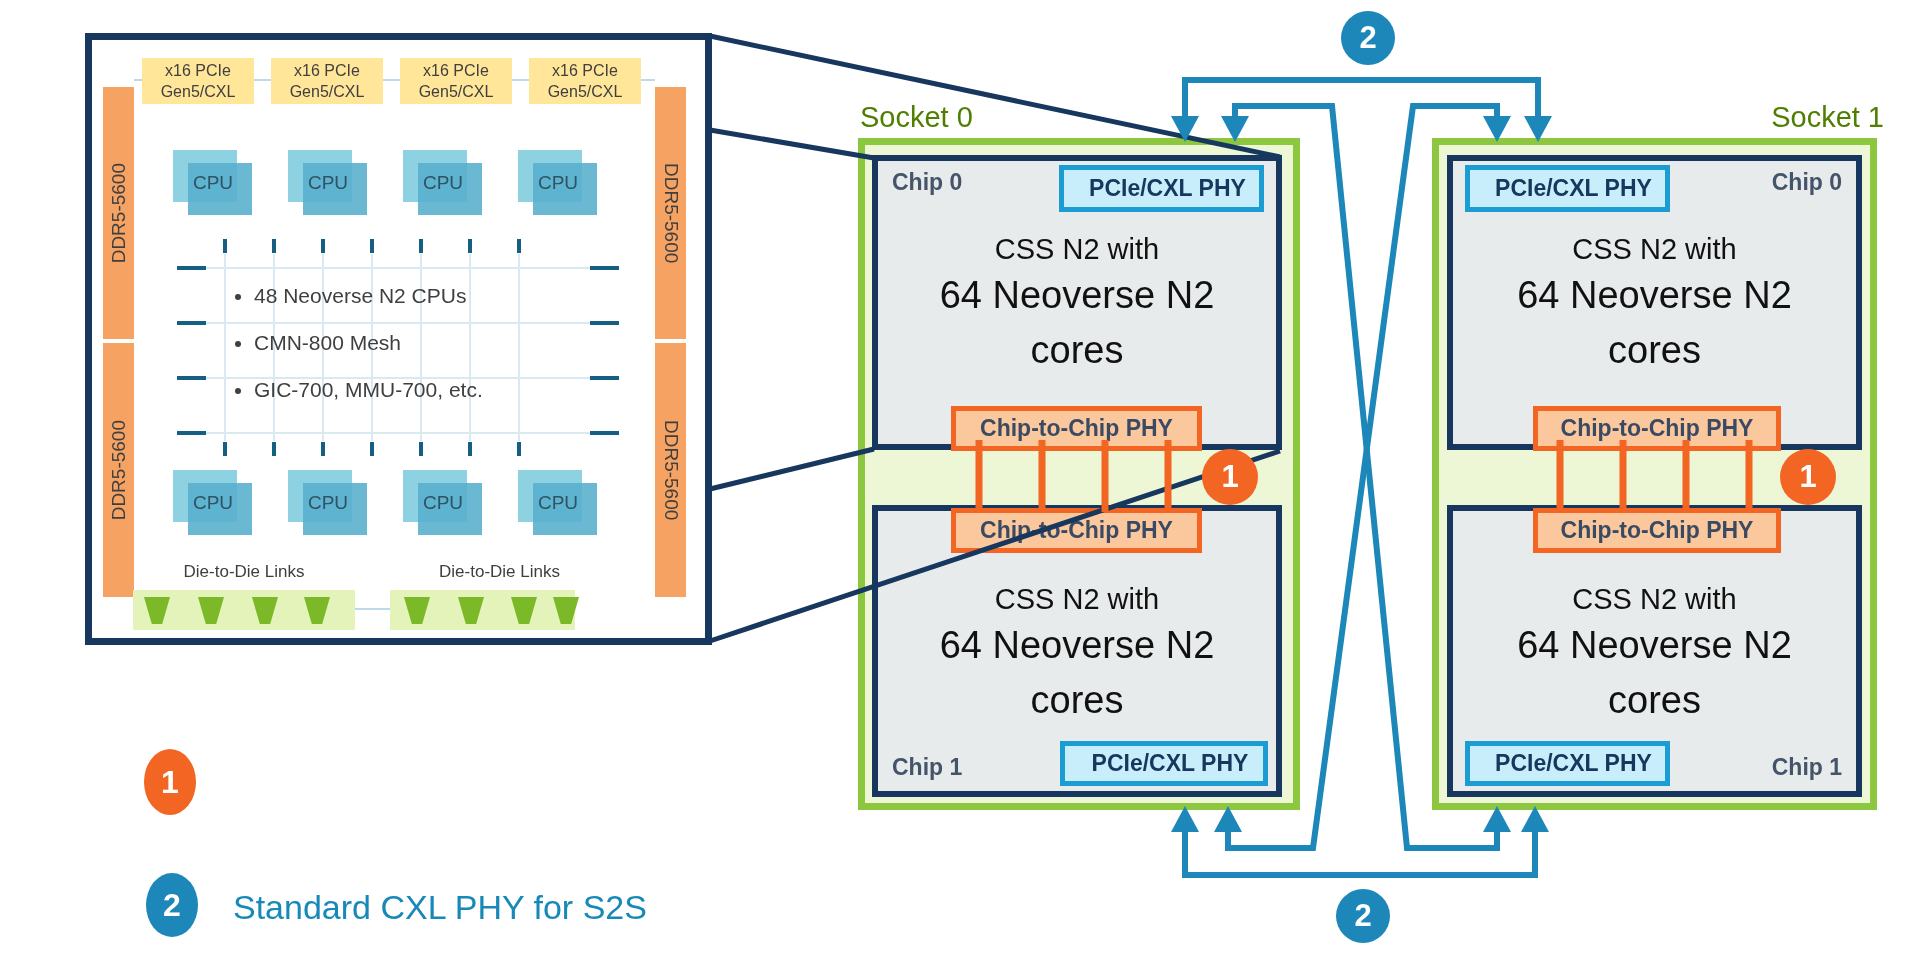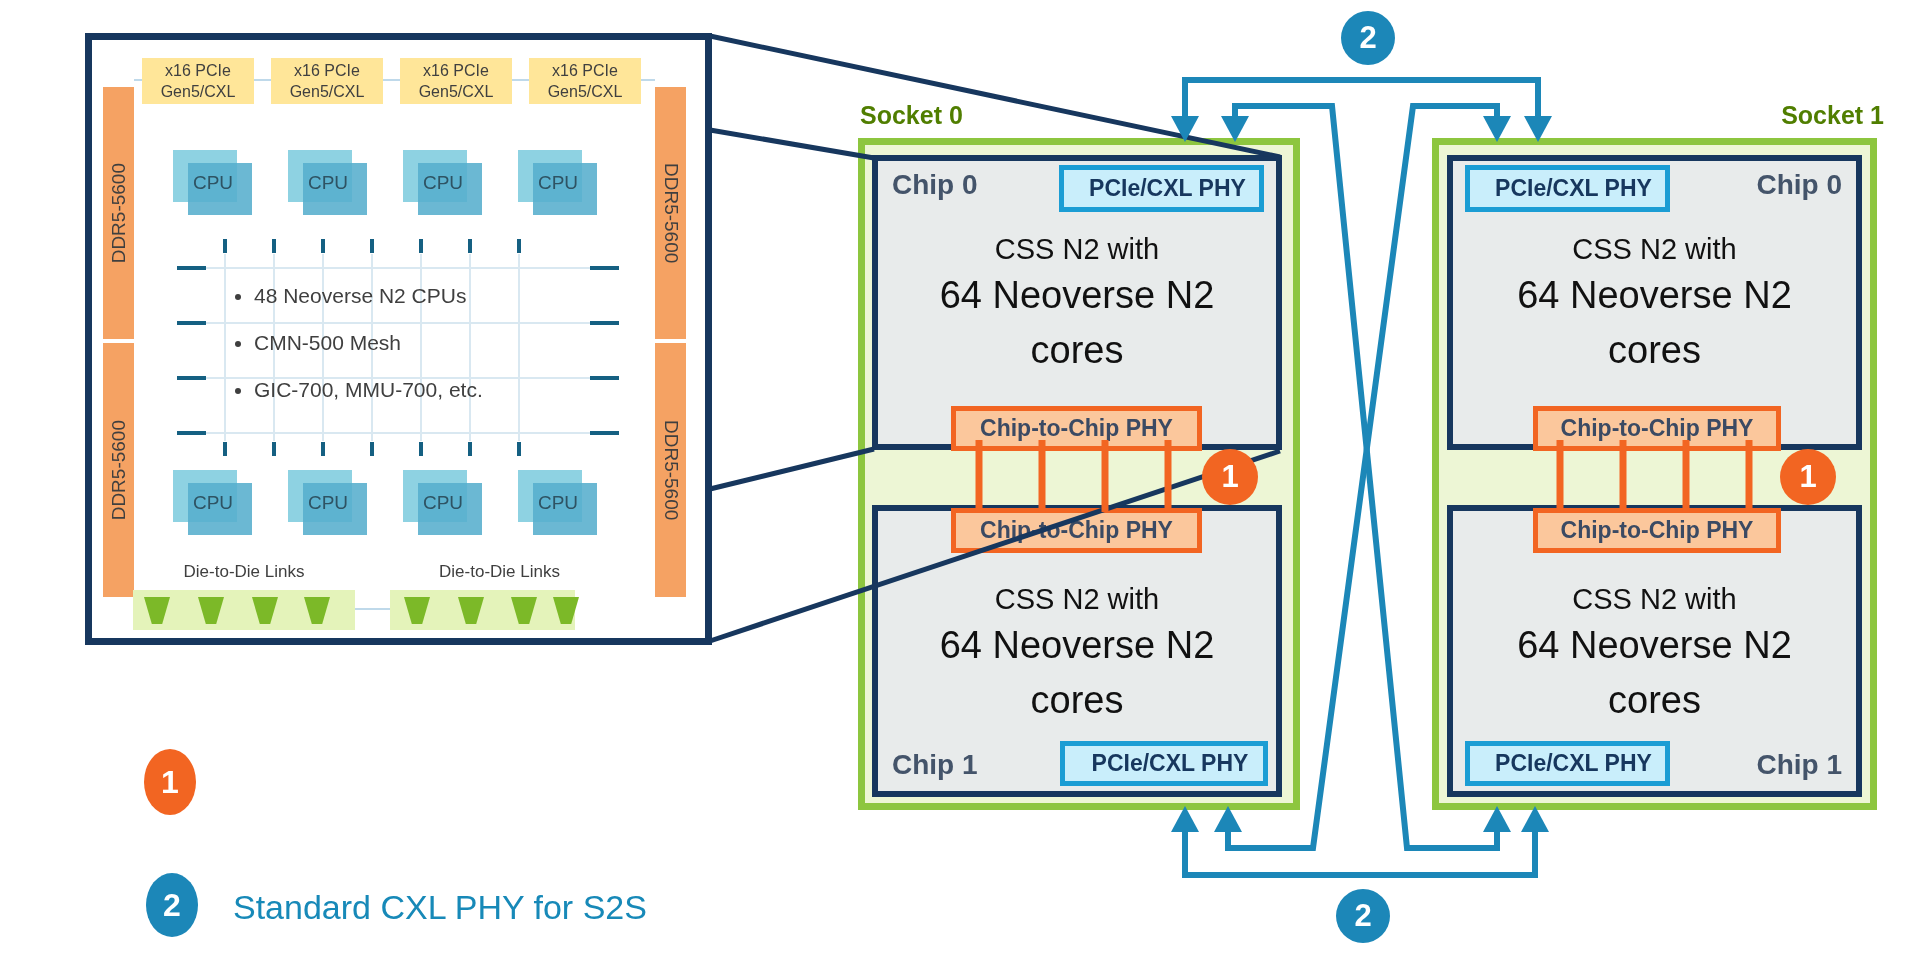--- a/index.html
+++ b/index.html
@@ -21,23 +21,23 @@
             color:#2E5363;font-size:19px;}
   .bullets{left:228px;top:284px;width:330px;color:#3F3F3F;font-size:21px;}
   .bullets ul{list-style:disc;margin:0;padding-left:26px;}
   .bullets li{margin-bottom:23px;}
   .die-strip{top:590px;height:40px;background:#E4F3BA;}
   .die-arrow{top:597px;width:26px;height:27px;background:#7CB928;
              clip-path:polygon(0 0,100% 0,70% 100%,30% 100%);}
   .die-links-label{top:562px;color:#3F3F3F;font-size:17px;text-align:center;}
   
   .socket{border:7px solid #8DC63F;background:#EDF6D5;box-sizing:border-box;}
-  .socket-title{color:#507E00;font-size:25px;font-weight:bold;top:101px;}
+  .socket-title{color:#507E00;font-size:29px;font-weight:normal;top:101px;}
   .chip{border:6px solid #17375E;background:#E8EBEB;box-sizing:border-box;text-align:center;}
-  .chip-label{position:absolute;color:#44546A;font-size:28px;font-weight:bold;}
+  .chip-label{position:absolute;color:#44546A;font-size:23px;font-weight:bold;}
   .phy{position:absolute;border:5px solid #1B9DD4;background:#C9EEFB;box-sizing:border-box;
        display:flex;align-items:center;justify-content:center;color:#17375E;font-size:23px;font-weight:bold;padding-left:12px;}
   .c2c{position:absolute;border:5px solid #F26522;background:#FBC79C;box-sizing:border-box;
        display:flex;align-items:center;justify-content:center;color:#3B4A63;font-size:23px;font-weight:bold;}
   .css1{font-size:29px;color:#111111;margin-top:72px;}
   .css2{font-size:38px;color:#111111;margin-top:8px;text-align:center;}
   .css3{font-size:38px;color:#111111;margin-top:12px;}
   
   .marker{display:flex;align-items:center;justify-content:center;color:#ffffff;font-weight:bold;border-radius:50%;}
   .marker-1{background:#F26522;}
@@ -170,21 +170,21 @@
   </div>
   <div class="abs cpu-cluster" style="left:518px;top:470px;">
     <span class="cpu-back"></span>
       <span class="cpu-front"></span>
     <span class="cpu-text">CPU</span>
   </div>
 
   <div class="abs bullets">
     <ul>
       <li>48 Neoverse N2 CPUs</li>
-      <li>CMN-500 Mesh</li>
+      <li>CMN-800 Mesh</li>
       <li>GIC-700, MMU-700, etc.</li>
     </ul>
   </div>
 
   <div class="abs die-links-label" style="left:133px;width:222px;">Die-to-Die Links</div>
   <div class="abs die-links-label" style="left:407px;width:185px;">Die-to-Die Links</div>
   <div class="abs die-strip" style="left:133px;width:222px;"></div>
   <div class="abs die-strip" style="left:390px;width:185px;"></div>
   <div class="abs die-arrow" style="left:144px;"></div>
   <div class="abs die-arrow" style="left:198px;"></div>

